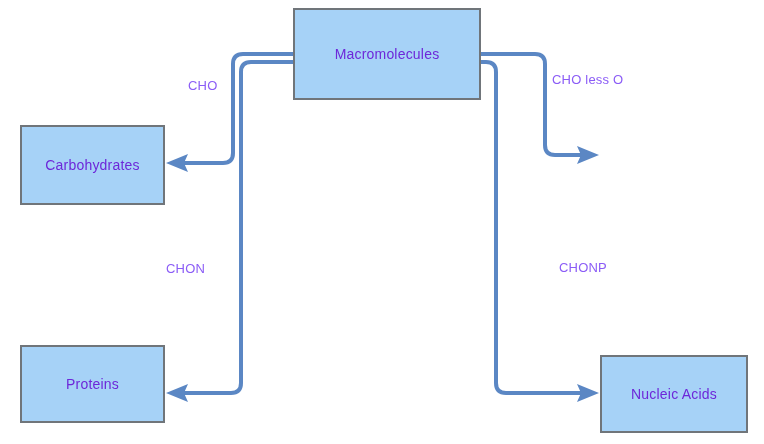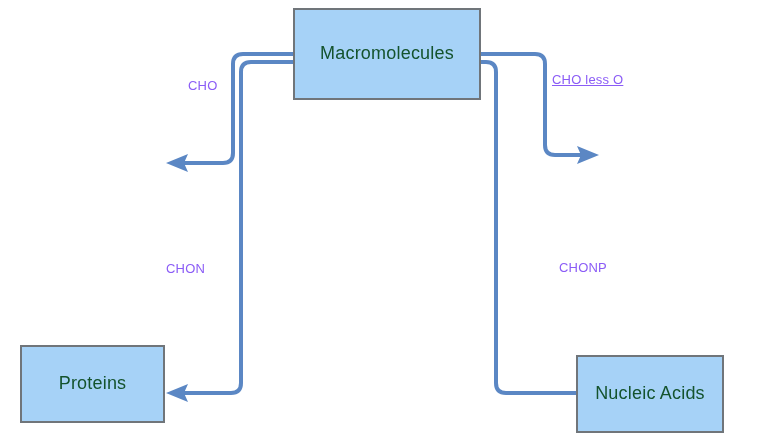--- a/index.html
+++ b/index.html
@@ -20,22 +20,22 @@
   }
   .node {
     position: absolute;
     box-sizing: border-box;
     background: #a6d2f7;
     border: 2px solid #70757a;
     display: flex;
     align-items: center;
     justify-content: center;
     text-align: center;
-    color: #14532d;
-    font-size: 18px;
+    color: #6d28d9;
+    font-size: 14px;
     font-family: "Liberation Sans", sans-serif;
     letter-spacing: 0.2px;
     z-index: 3;
   }
   .node-label {
     display: block;
     line-height: 1.2;
     padding: 0 6px;
   }
   .edge-label {
@@ -84,31 +84,34 @@
     <polygon class="arrowhead" points="599,155 577,146 581,155 577,164"></polygon>
 
     <path class="conn" d="M 481 62 L 486 62 Q 496 62 496 72 L 496 383 Q 496 393 506 393 L 583 393"></path>
     <polygon class="arrowhead" points="599,393 577,384 581,393 577,402"></polygon>
   </svg>
 
   <div class="node" id="node-macromolecules" style="left:293px; top:8px; width:188px; height:92px;">
     <span class="node-label">Macromolecules</span>
   </div>
 
+  <div class="node" id="node-carbohydrates" style="left:20px; top:125px; width:145px; height:80px;">
+    <span class="node-label">Carbohydrates</span>
+  </div>
 
 
   <div class="node" id="node-proteins" style="left:20px; top:345px; width:145px; height:78px;">
     <span class="node-label">Proteins</span>
   </div>
 
-  <div class="node" id="node-nucleic-acids" style="left:576px; top:355px; width:148px; height:78px;">
+  <div class="node" id="node-nucleic-acids" style="left:600px; top:355px; width:148px; height:78px;">
     <span class="node-label">Nucleic Acids</span>
   </div>
 
   <div class="edge-label" style="left:188px; top:78px;">CHO</div>
 
-  <div class="edge-label" style="left:552px; top:72px;text-decoration:underline;">CHO less O</div>
+  <div class="edge-label" style="left:552px; top:72px;">CHO less O</div>
 
   <div class="edge-label" style="left:160px; top:261px;margin-left:6px;">CHON</div>
 
   <div class="edge-label" style="left:559px; top:260px;">CHONP</div>
 
 </div>
 
 </body></html>

